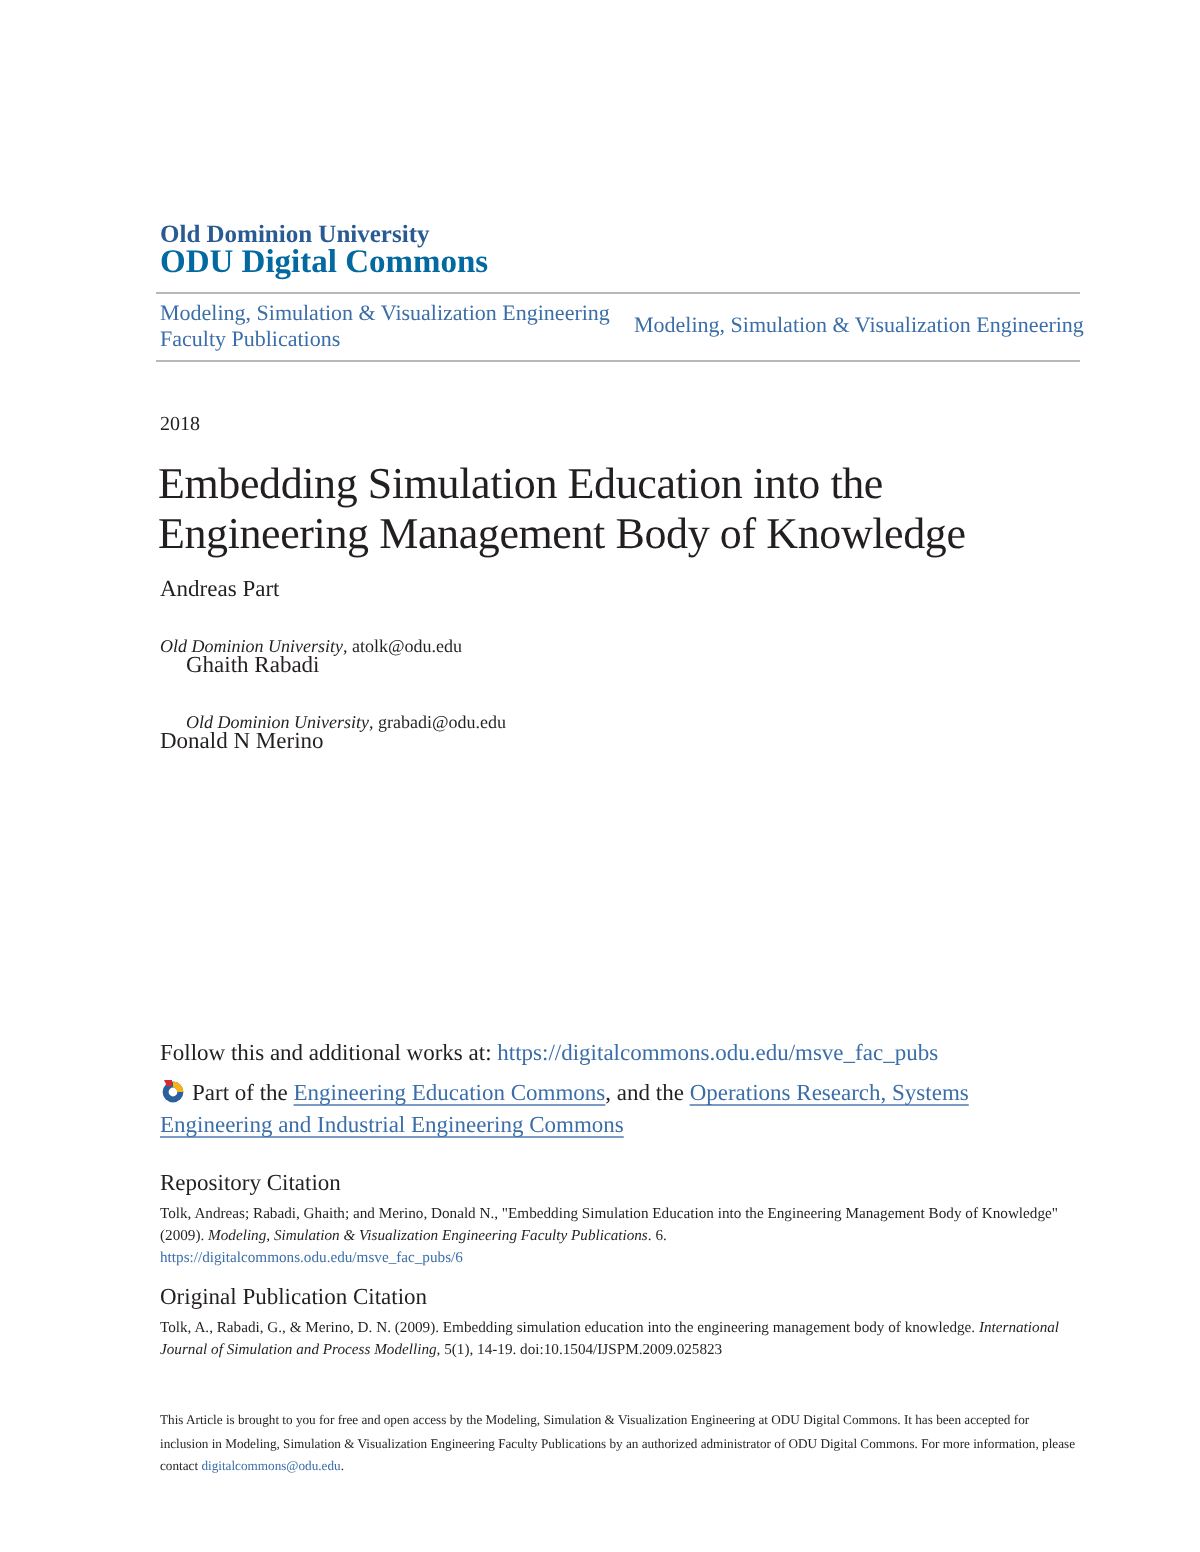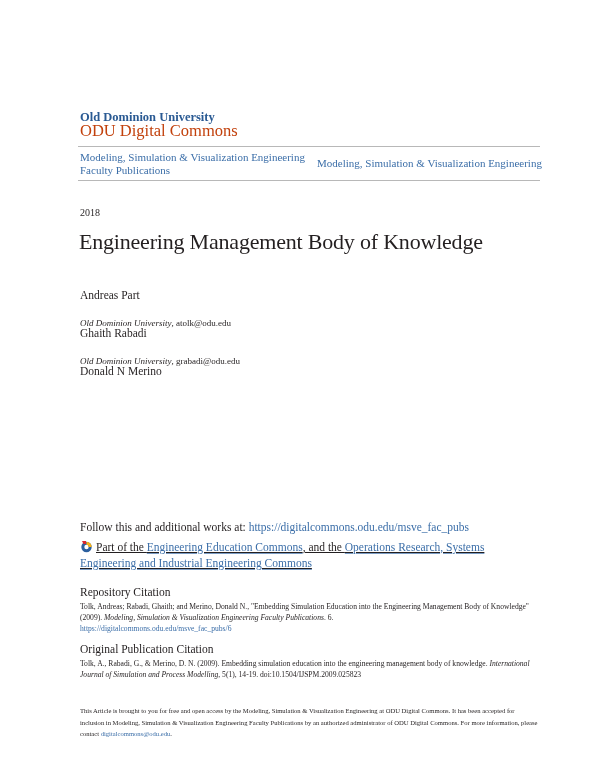--- a/index.html
+++ b/index.html
@@ -3,41 +3,41 @@
 <meta charset="utf-8">
 <style>
   html, body { margin: 0; padding: 0; background: #ffffff; }
   body { width: 600px; height: 776px; position: relative; overflow: hidden;
          font-family: "Liberation Serif", "DejaVu Serif", serif; color: #231f20; }
   .abs { position: absolute; }
   .link { color: #3b6ea8; }
   .ulink { color: #3b6ea8; text-decoration: underline; text-decoration-color: #7a9cc4; text-underline-offset: 2px; }
 
   #inst-name { left: 80px; top: 110px; font-size: 12.5px; font-weight: bold; color: #2a5a93; }
-  #repo-name { left: 80px; top: 121px; font-size: 16.5px; font-weight: normal; color: #c2410c; }
+  #repo-name { left: 80px; top: 121px; font-size: 16.5px; font-weight: bold; color: #0369a1; }
 
   .hr { position: absolute; left: 78px; width: 462px; height: 1px; background: #b8b8b8; }
   #hr1 { top: 146px; }
   #hr2 { top: 180px; }
 
   #series-left { left: 80px; top: 151px; width: 232px; font-size: 11px; line-height: 13px; color: #3b6ea8; }
   #series-right { left: 317px; top: 157px; font-size: 11px; color: #3b6ea8; }
 
   #year { left: 80px; top: 207px; font-size: 10px; }
   #title { left: 79px; top: 229px; font-size: 22px; line-height: 25px; letter-spacing: -0.2px; color: #231f20; }
 
   .author-name { font-size: 11.5px; }
   .author-aff { font-size: 9px; margin-top: 17px; }
   .author-aff i { font-style: italic; }
   #author1 { left: 80px; top: 289px; }
-  #author2 { left: 80px; top: 327px; }
+  #author2 { left: 93px; top: 327px; }
   #author3 { left: 80px; top: 365px; }
 
   #follow { left: 80px; top: 521px; font-size: 11.5px; }
-  #partof { left: 80px; top: 539px; width: 430px; font-size: 11.5px; line-height: 16px; text-decoration: underline; }
+  #partof { left: 80px; top: 539px; width: 430px; font-size: 11.5px; line-height: 16px; }
   .dc-icon { display: inline-block; width: 13px; height: 13px; vertical-align: -2px; margin-right: 3px; }
 
   .sec-head { font-size: 11.5px; }
   .sec-body { font-size: 7.6px; line-height: 11px; margin-top: 3px; }
   #repo-cite { left: 80px; top: 586px; width: 460px; }
   #orig-cite { left: 80px; top: 643px; width: 460px; }
   #footer { left: 80px; top: 705px; width: 460px; font-size: 6.6px; line-height: 11.5px; }
 </style>
 </head>
 <body>
@@ -45,20 +45,21 @@
 <div class="abs" id="inst-name">Old Dominion University</div>
 <div class="abs" id="repo-name">ODU Digital Commons</div>
 
 <div class="hr" id="hr1"></div>
 <div class="abs" id="series-left">Modeling, Simulation &amp; Visualization Engineering Faculty Publications</div>
 <div class="abs" id="series-right">Modeling, Simulation &amp; Visualization Engineering</div>
 <div class="hr" id="hr2"></div>
 
 <div class="abs" id="year">2018</div>
 <div class="abs" id="title">
+  <div>Embedding Simulation Education into the</div>
   <div>Engineering Management Body of Knowledge</div>
 </div>
 
 <div class="abs" id="author1">
   <div class="author-name">Andreas Part</div>
   <div class="author-aff"><i>Old Dominion University</i><span>, </span><span>atolk@odu.edu</span></div>
 </div>
 <div class="abs" id="author2">
   <div class="author-name">Ghaith Rabadi</div>
   <div class="author-aff"><i>Old Dominion University</i><span>, </span><span>grabadi@odu.edu</span></div>

